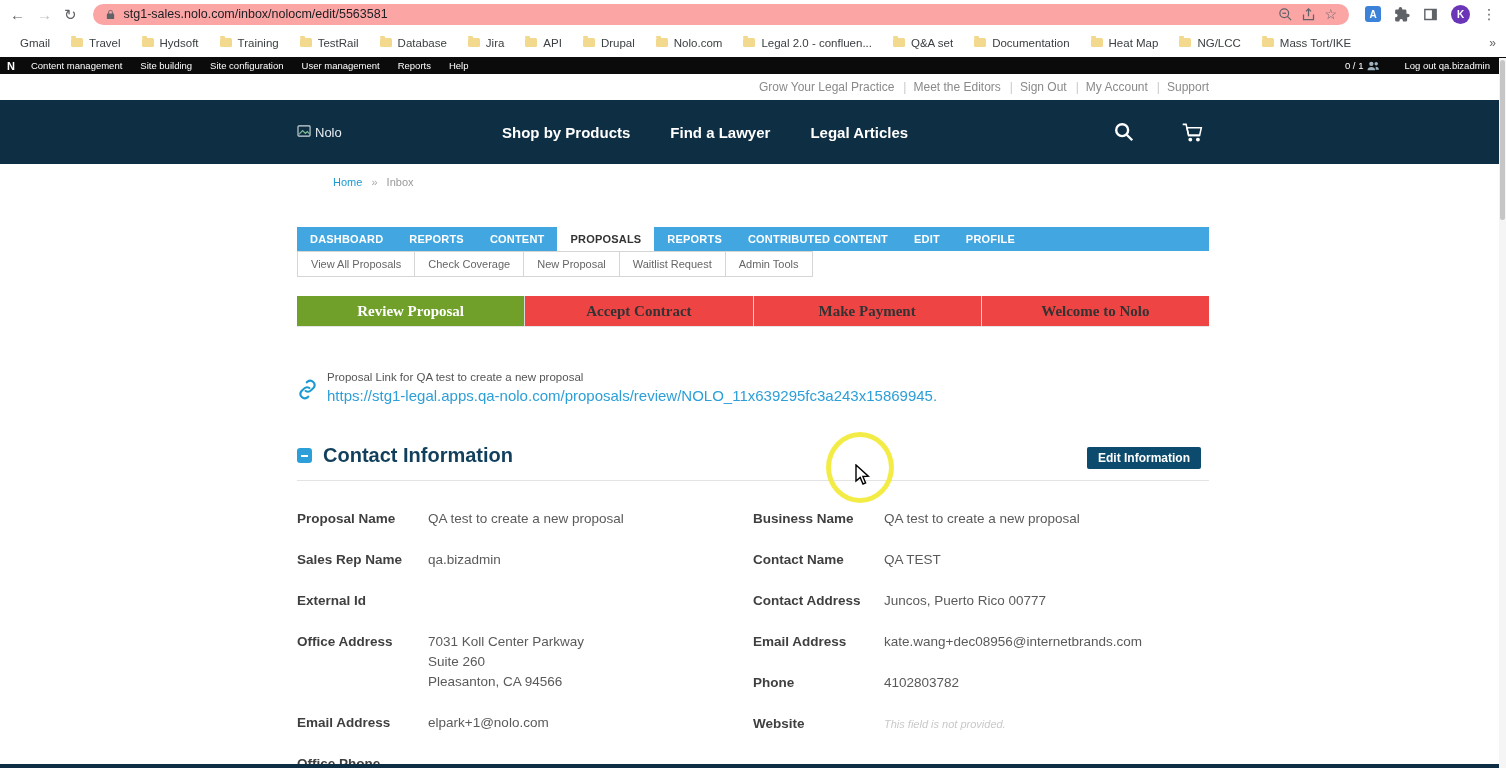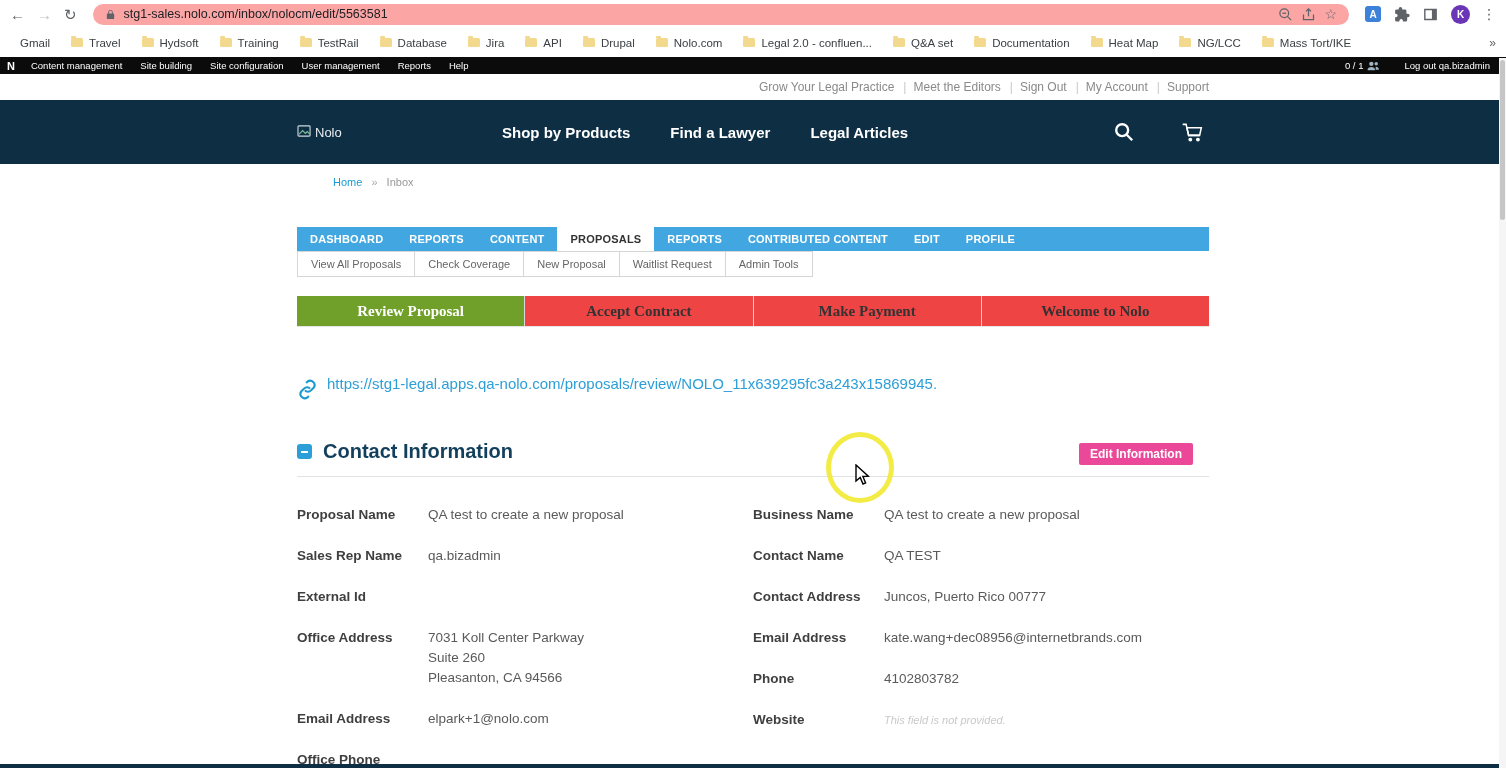--- a/index.html
+++ b/index.html
@@ -72,21 +72,21 @@
   .proposal-link { margin-top:44px; display:flex; gap:9px; }
   .link-icon { width:21px; height:21px; color:#1b9ad1; margin-top:8px; flex:0 0 auto; }
   .pl-label { font-size:11.5px; color:#555; }
   .pl-url { font-size:15px; color:#2d9fd8; margin-top:4px; cursor:pointer; }
 
   .section { margin-top:40px; position:relative; }
   .section-header { display:flex; align-items:center; gap:11px; }
   .collapse-icon { width:15px; height:15px; background:#2d9fd8; border-radius:3px; position:relative; cursor:pointer; flex:0 0 auto; }
   .collapse-icon::after { content:""; position:absolute; left:4px; top:6.5px; width:7px; height:2px; background:#fff; }
   .section-title { font-size:20px; font-weight:bold; color:#123f5c; }
-  .edit-btn { position:absolute; right:16px; top:3px; background:#ec4899; color:#fff; font-size:12px; font-weight:bold; padding:4px 11px; border:none; border-radius:2px; cursor:pointer; }
+  .edit-btn { position:absolute; right:8px; top:3px; background:#0c4a6e; color:#fff; font-size:12px; font-weight:bold; padding:4px 11px; border:none; border-radius:2px; cursor:pointer; }
   .section-rule { border:none; border-top:1px solid #e3e3e3; margin-top:13px; }
 
   .fields { margin-top:28px; display:flex; }
   .fields-col { width:50%; }
   .fields-col.right { padding-left:0; }
   .field-row { display:flex; margin-bottom:21px; }
   .field-label { width:131px; flex:0 0 auto; font-size:13.5px; font-weight:bold; color:#3f3f3f; line-height:20px; }
   .field-value { font-size:13.5px; color:#5a5a5a; white-space:pre-line; line-height:20px; }
   .field-row.muted .field-value { font-style:italic; font-size:11px; color:#c9c9c9; }
 
@@ -323,20 +323,21 @@
         <span>Welcome to Nolo</span>
       </div>
     </div>
 
   <div class="proposal-link">
     <svg class="link-icon" viewBox="0 0 24 24" fill="none" stroke="currentColor" stroke-width="2.4">
         <path d="M9 13a5 5 0 0 0 7 0l3-3a5 5 0 0 0-7-7l-1.5 1.5"></path>
         <path d="M15 11a5 5 0 0 0-7 0l-3 3a5 5 0 0 0 7 7l1.5-1.5"></path>
       </svg>
     <div>
+      <div class="pl-label">Proposal Link for QA test to create a new proposal</div>
       <div class="pl-url">https://stg1-legal.apps.qa-nolo.com/proposals/review/NOLO_11x639295fc3a243x15869945.</div>
     </div>
   </div>
 
   <div class="section">
     <div class="section-header">
       <span class="collapse-icon"></span>
       <span class="section-title">Contact Information</span>
       <button class="edit-btn">Edit Information</button>
     </div>

